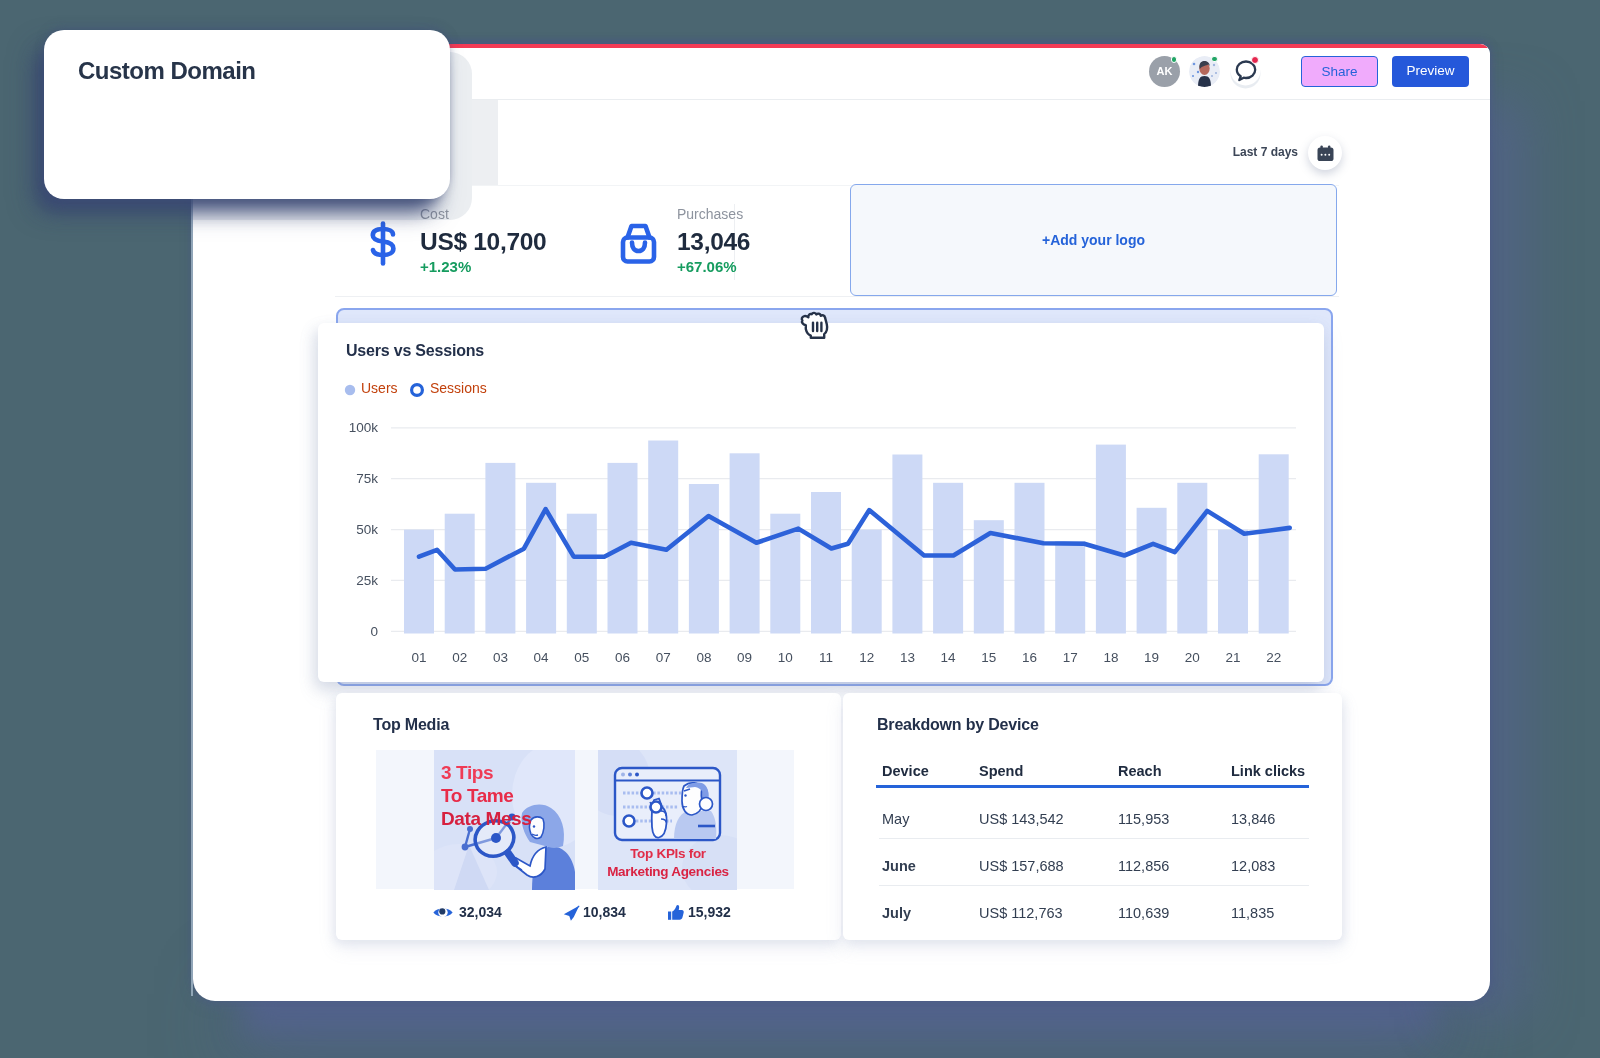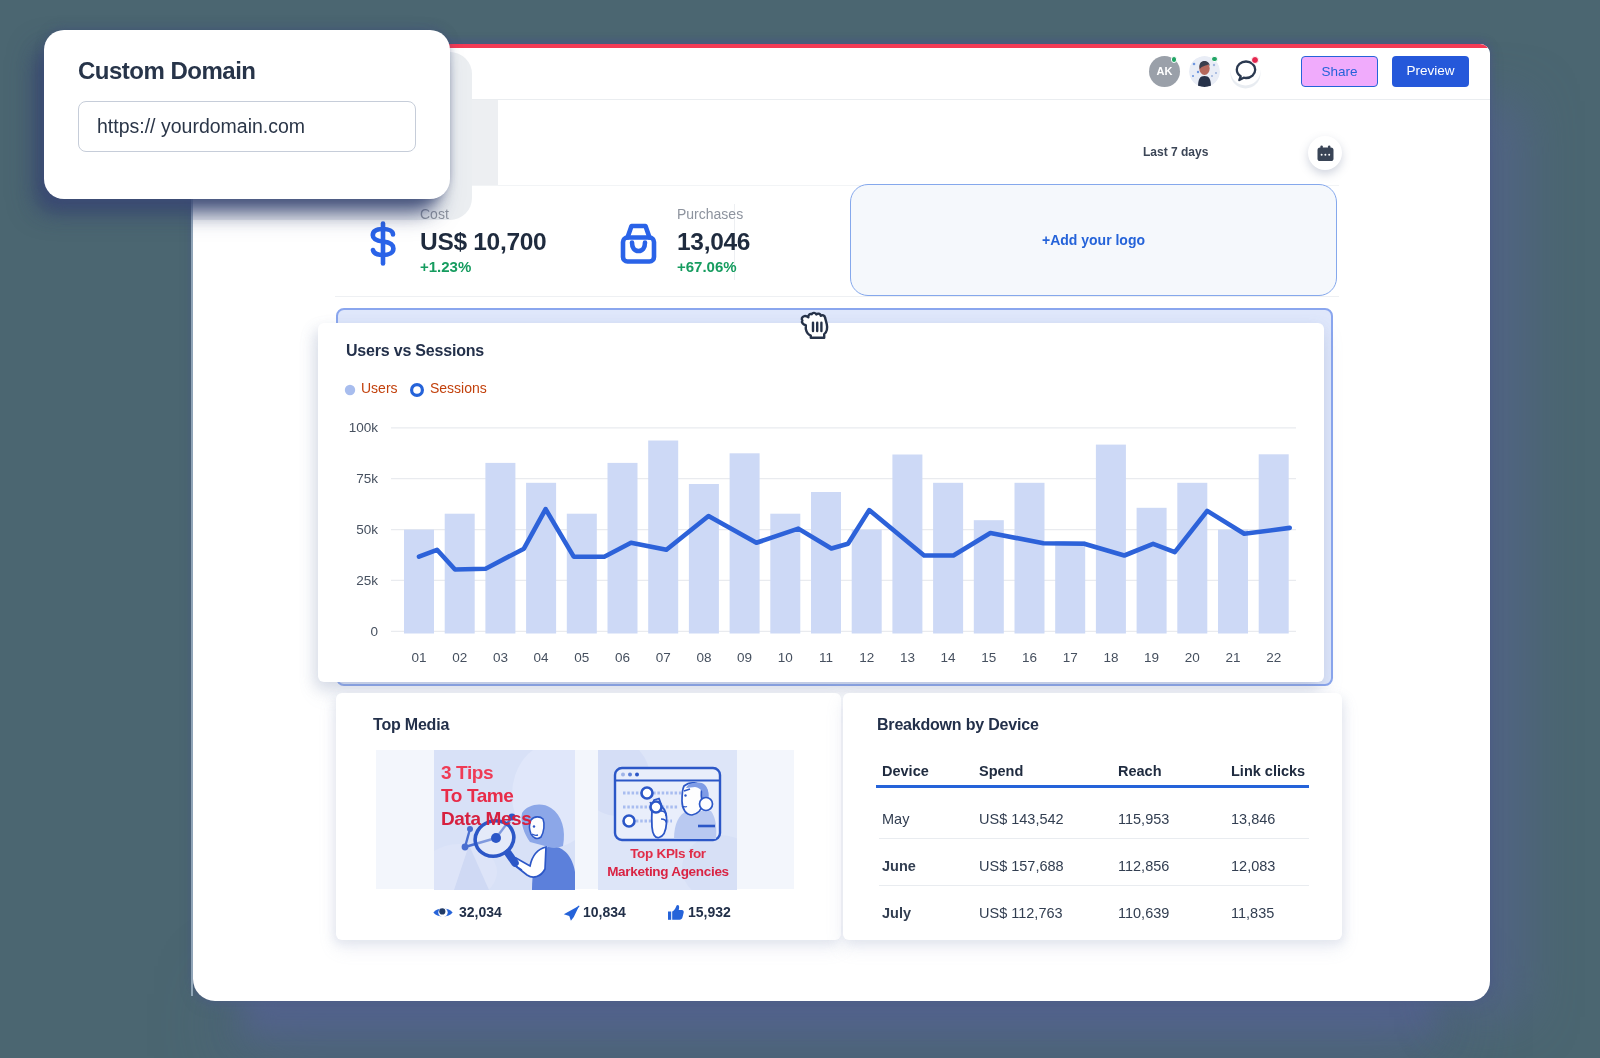--- a/index.html
+++ b/index.html
@@ -10,21 +10,21 @@
  box-shadow:0 -3px 7px rgba(72,86,130,.85), 0 5px 12px rgba(80,95,138,.5);}
 #redline{position:absolute;left:0;top:0;width:100%;height:4px;background:#f43a55;border-radius:10px 10px 0 0}
 #topbar{position:absolute;left:0;top:0;width:100%;height:56px;border-bottom:1px solid #eaedf0;background:#fff}
 .av{position:absolute;top:12px;width:31px;height:31px;border-radius:50%}
 .dot{position:absolute;width:6.5px;height:6.5px;border-radius:50%;border:1.5px solid #fff}
 .btn{position:absolute;top:12px;width:77px;height:31px;border-radius:4px;font-size:13.5px;line-height:29px;text-align:center;font-weight:400}
 #ghostpanel{position:absolute;left:207px;top:55px;width:98px;height:86px;background:#edeff2}
 #ghostecho{position:absolute;left:-127px;top:8px;width:406px;height:168px;border-radius:22px;background:#ebeef1}
 #statcard{position:absolute;left:142px;top:141px;width:1004px;height:112px;background:#fff;border-top:1px solid #f2f4f6;border-bottom:1px solid #eef0f3}
 #statdiv{position:absolute;left:399px;top:18px;width:1px;height:76px;background:#edeff2}
-#addlogo{position:absolute;left:657px;top:140px;width:487px;height:112px;background:#f5f8fc;border:1.5px solid #85a8ec;border-radius:18px;
+#addlogo{position:absolute;left:657px;top:140px;width:487px;height:112px;background:#f5f8fc;border:1.5px solid #85a8ec;border-radius:6px;
  color:#2563d9;font-weight:700;font-size:14px;text-align:center;line-height:110px}
 #selbox{position:absolute;left:143px;top:264px;width:997px;height:378px;background:#dfe7fb;border:2px solid #8aa6ee;border-radius:8px}
 #chartcard{position:absolute;left:125px;top:279px;width:1006px;height:359px;background:#fff;border-radius:6px;
  box-shadow:-4px 6px 14px rgba(130,145,180,.22), 0 10px 20px rgba(130,145,180,.18)}
 #mediacard{position:absolute;left:143px;top:649px;width:505px;height:247px;background:#fff;border-radius:6px;
  box-shadow:0 8px 18px rgba(140,155,190,.16), -3px 4px 10px rgba(140,155,190,.14)}
 #breakcard{position:absolute;left:650px;top:649px;width:499px;height:247px;background:#fff;border-radius:6px;
  box-shadow:0 8px 18px rgba(140,155,190,.16), 3px 4px 10px rgba(140,155,190,.14)}
 #cdcard{position:absolute;left:44px;top:30px;width:406px;height:169px;background:#fff;border-radius:20px;z-index:40;
  box-shadow:0 -4px 10px -2px rgba(66,80,126,.5), -4px 8px 12px -5px rgba(70,84,125,.5), -10px 16px 20px -6px rgba(52,66,112,.8), -12px 14px 26px -2px rgba(56,70,115,.5)}
@@ -71,21 +71,21 @@
     <circle cx="15.5" cy="17.5" r="15" fill="rgba(190,200,215,.35)"></circle>
     <circle cx="15.5" cy="14.5" r="15" fill="#fff"></circle>
     <path d="M16 5.5 C10.9 5.5 6.8 9.1 6.8 13.6 C6.8 16.4 8.3 18.9 10.7 20.3 L9.3 24.1 L13.7 21.7 C14.4 21.9 15.2 22 16 22 C21.1 22 25.2 18.2 25.2 13.7 C25.2 9.2 21.1 5.5 16 5.5 Z" fill="#fff" stroke="#2b3950" stroke-width="2.3" stroke-linejoin="round"></path>
   </svg>
   <div class="dot" style="left:977.5px;top:12px;background:#21a565"></div>
   <div class="dot" style="left:1018px;top:11.5px;background:#21a565"></div>
   <div class="dot" style="left:1058px;top:11.5px;background:#e5274e;width:8px;height:8px"></div>
   <div class="btn" id="sharebtn" style="left:1108px;border:1.5px solid #2563d9;color:#2563d9;background:#f0abfc">Share</div>
   <div class="btn" id="prevbtn" style="left:1199px;background:#2558da;color:#fff">Preview</div>
 
-  <div style="position:absolute;left:950px;top:101px;width:155px;font-size:12px;font-weight:700;color:#3c4657">Last 7 days</div>
+  <div style="position:absolute;left:950px;top:101px;width:155px;text-align:right;font-size:12px;font-weight:700;color:#3c4657">Last 7 days</div>
   <div style="position:absolute;left:1115px;top:92px;width:34px;height:34px;border-radius:50%;background:#fff;box-shadow:0 4px 10px rgba(90,105,140,.28)"></div>
   <svg style="position:absolute;left:1124px;top:101px" width="17" height="17" viewBox="0 0 17 17">
     <rect x="0.5" y="2.5" width="16" height="13.5" rx="2.6" fill="#394456"></rect>
     <rect x="3.4" y="0.4" width="2.4" height="4.4" rx="1.2" fill="#394456"></rect>
     <rect x="11" y="0.4" width="2.4" height="4.4" rx="1.2" fill="#394456"></rect>
     <circle cx="4.6" cy="9.8" r="1" fill="#fff"></circle>
       <circle cx="8.4" cy="9.8" r="1" fill="#fff"></circle>
       <circle cx="12.2" cy="9.8" r="1" fill="#fff"></circle>
   </svg>
   <div id="statcard">
@@ -291,14 +291,13 @@
 <svg style="position:absolute;left:797px;top:309px;z-index:30" width="36" height="36" viewBox="0 0 36 36">
   <path d="M8.8 16.2 C5.8 15.6 4.2 13.2 5.4 11.4 C4.2 10.2 4.8 7.6 7.3 7.1 C9 6.8 10.4 7.5 11.4 8.3 C10.9 5.9 12.9 4.4 14.7 5.2 C15.7 3.2 18.6 3.5 19.4 5.5 C20.7 4 23.4 4.6 23.8 6.7 C25.2 5.6 27.6 6.4 28 8.4 L29.8 15.3 C30.8 19.9 29.8 23 27.2 25.2 L27.2 28.8 L13.8 28.8 L13.8 26.7 C11.1 25.5 9.4 22.8 8.8 20 Z" fill="#fff" stroke="#263248" stroke-width="2.4" stroke-linejoin="round"></path>
   <g stroke="#263248" stroke-width="2.4" stroke-linecap="round">
     <line x1="16" y1="13.7" x2="16" y2="22"></line>
     <line x1="20.2" y1="13.7" x2="20.2" y2="22"></line>
     <line x1="24.4" y1="13.7" x2="24.4" y2="22"></line>
   </g>
 </svg>
 <div id="cdcard">
   <h1>Custom Domain</h1>
-  <div id="cdinput">https:// yourdomain.com</div>
 </div>
 
 </body></html>

